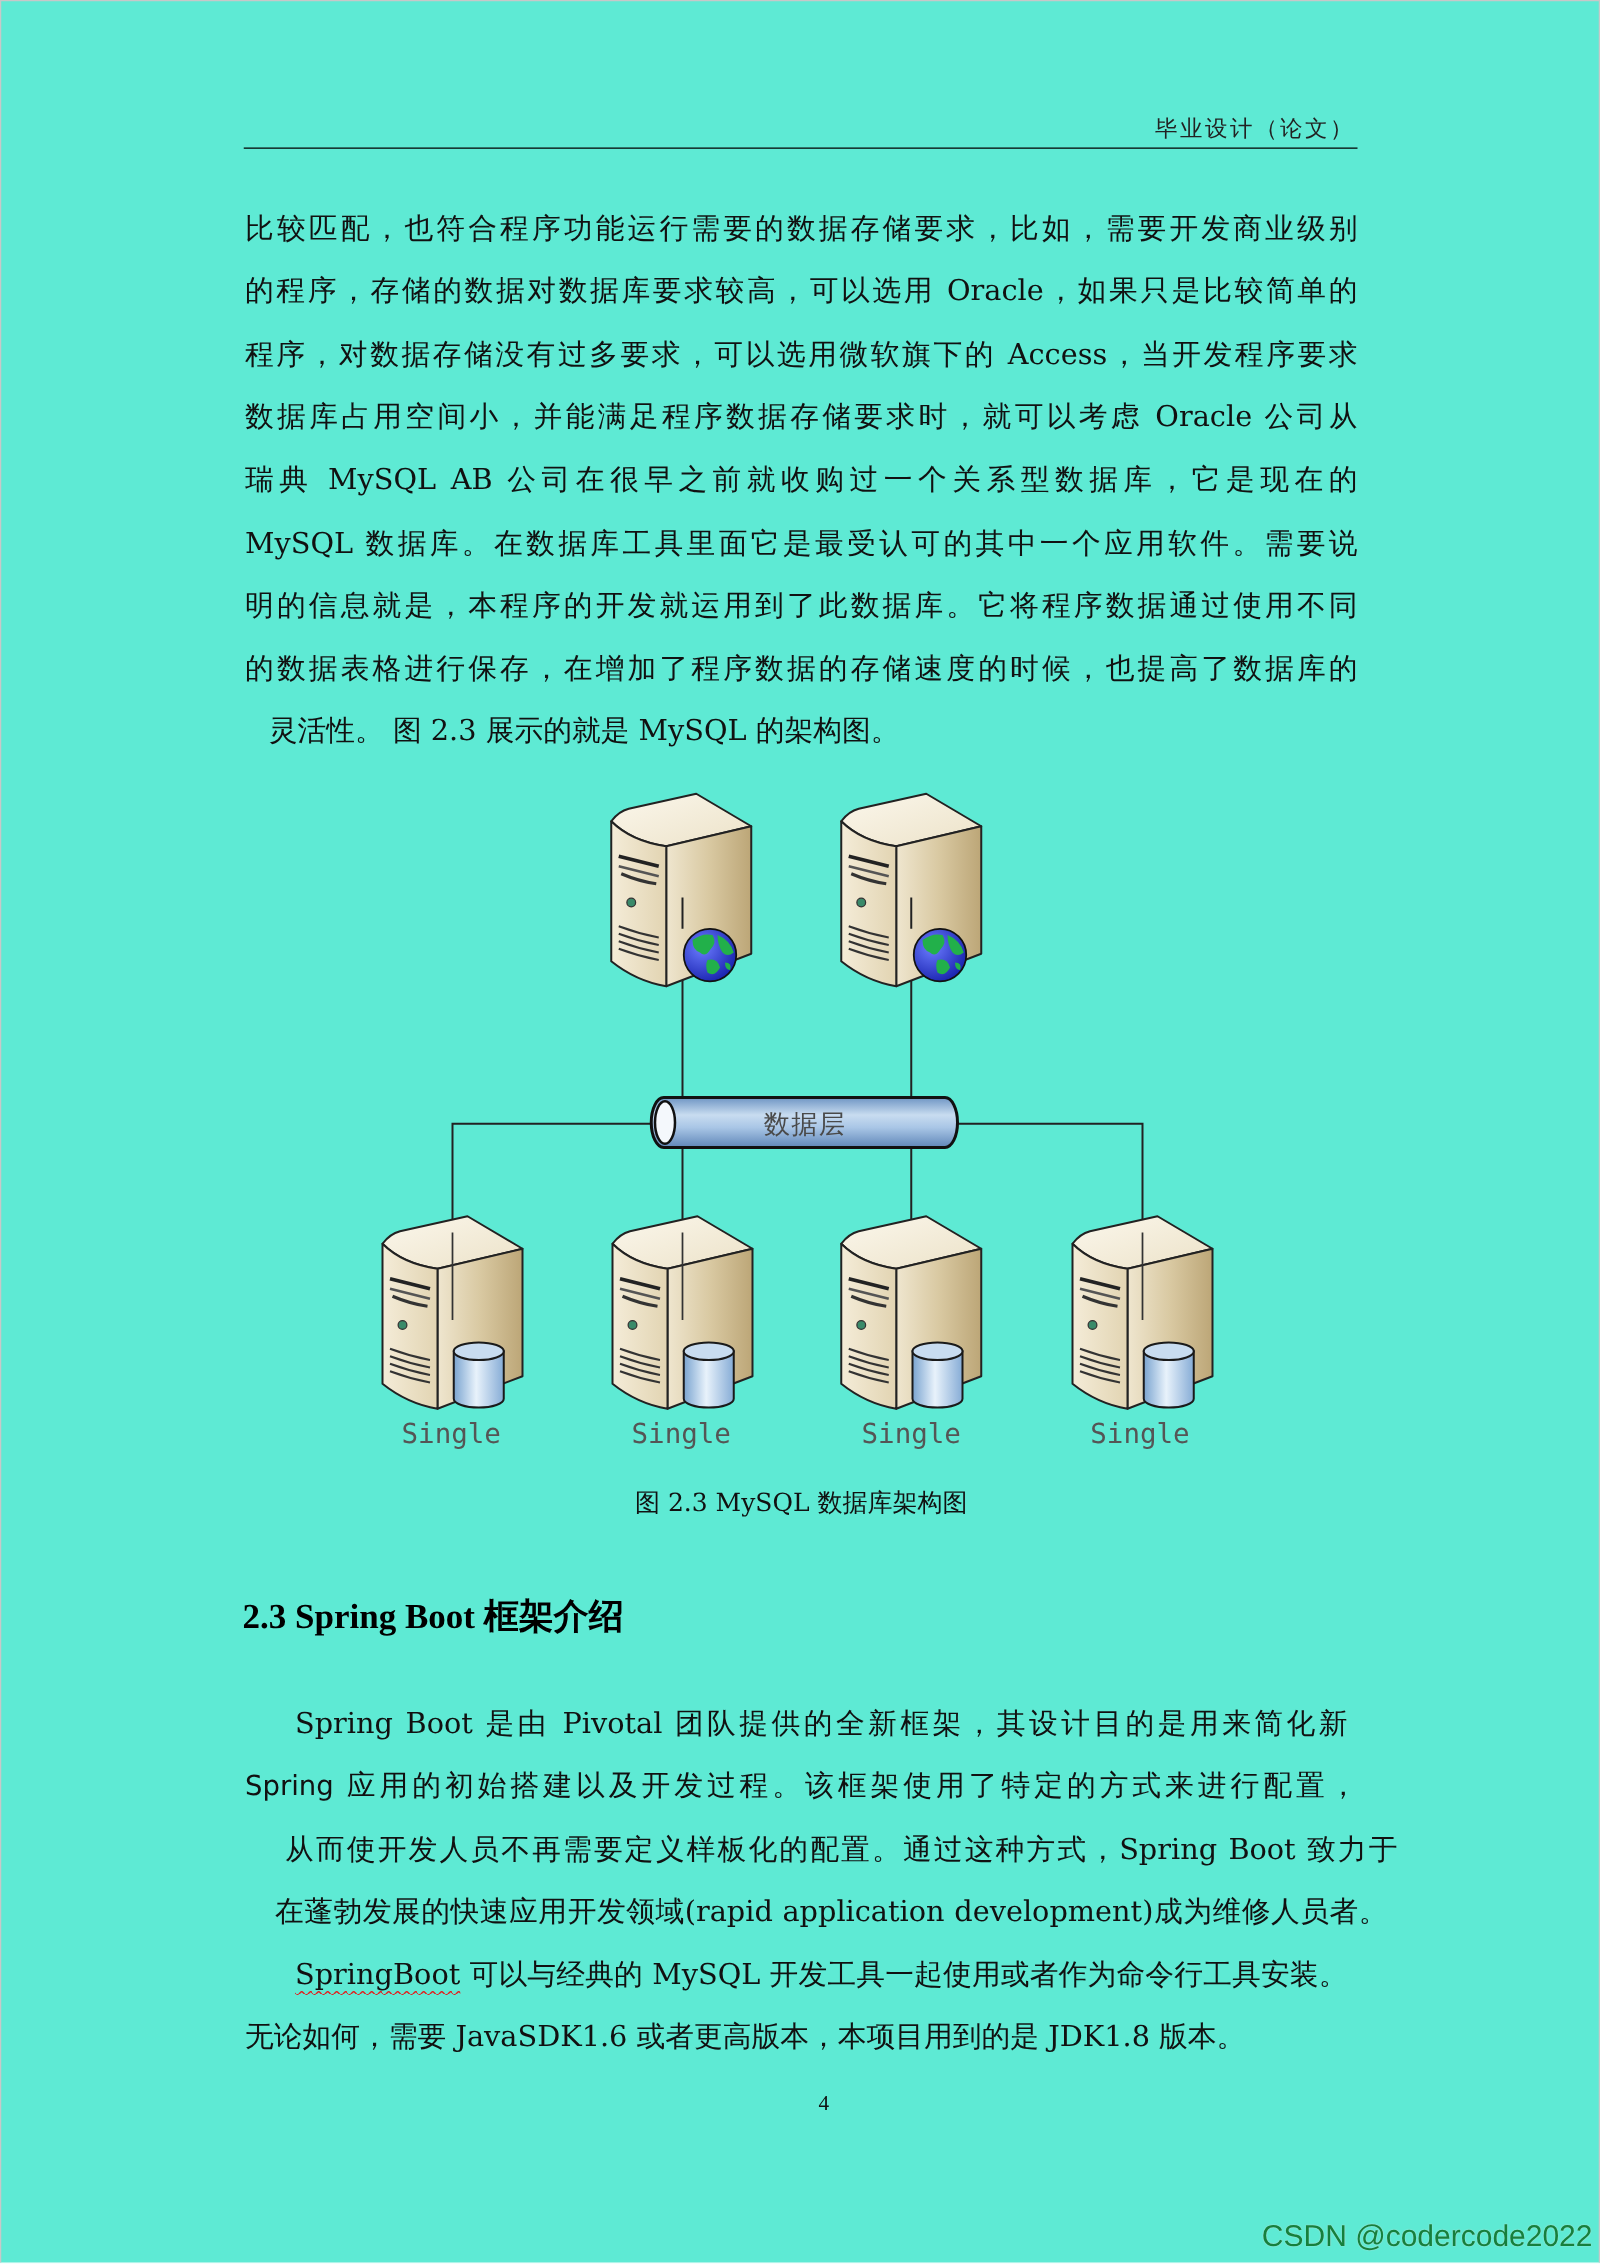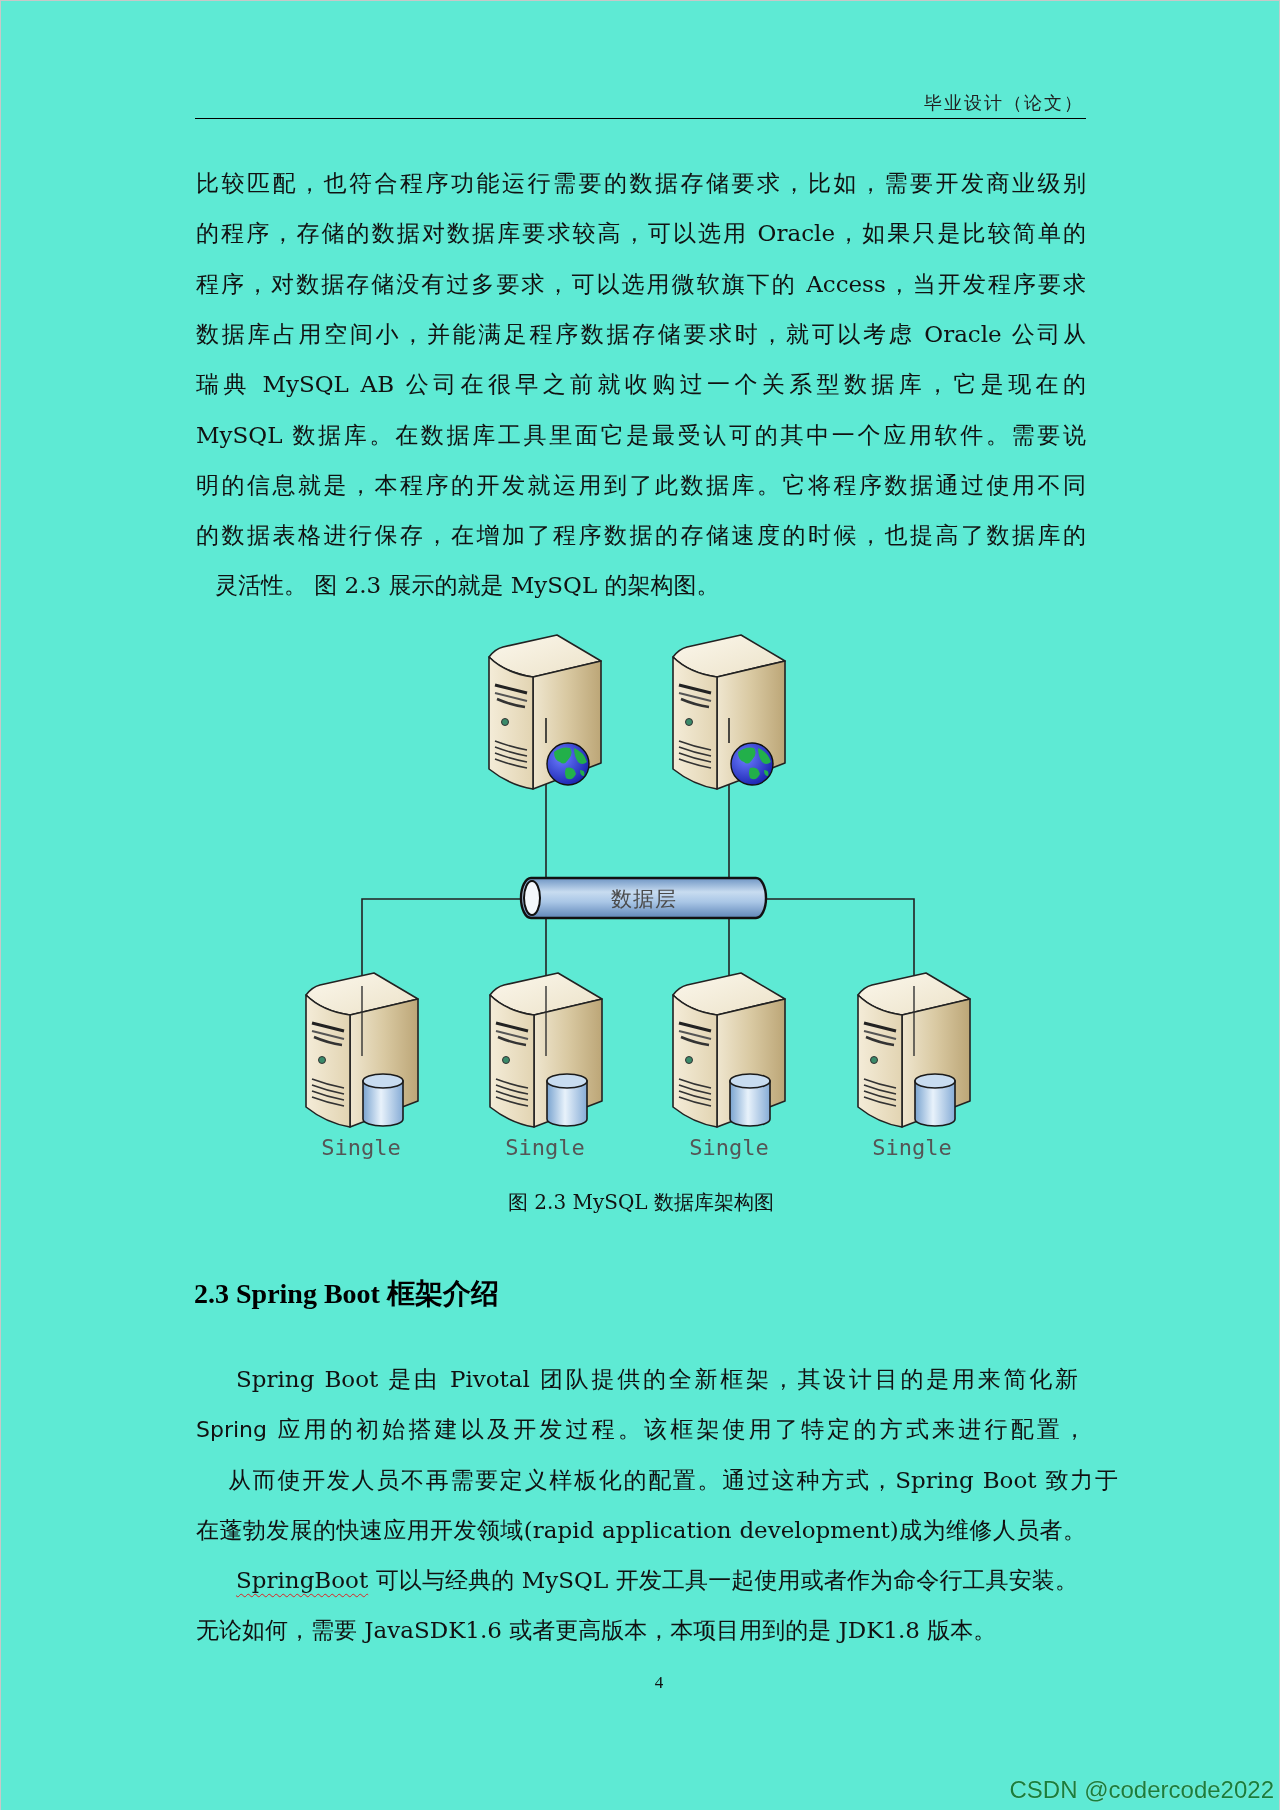--- a/index.html
+++ b/index.html
@@ -210,21 +210,21 @@
   </div>
 
   <div class="caption">图 2.3 MySQL 数据库架构图</div>
 
   <div class="section-heading">2.3 Spring Boot 框架介绍</div>
 
   <div class="para" style="top:1353px;">
     <div class="line indent" style="top:0px;">Spring Boot 是由 Pivotal 团队提供的全新框架，其设计目的是用来简化新</div>
     <div class="line" style="top:50.3px;"><span class="sans-word">Spring</span><span> 应用的初始搭建以及开发过程。该框架使用了特定的方式来进行配置，</span></div>
     <div class="line" style="top:100.6px;margin-left:32px;">从而使开发人员不再需要定义样板化的配置。通过这种方式，Spring Boot 致力于</div>
-    <div class="line" style="top:150.9px;">在蓬勃发展的快速应用开发领域(rapid application development)成为维修人员者。</div>
+    <div class="line" style="top:150.9px;margin-left:24px;">在蓬勃发展的快速应用开发领域(rapid application development)成为维修人员者。</div>
   </div>
 
   <div class="para" style="top:1554px;">
     <div class="line indent" style="top:0px;"><span class="spell">SpringBoot</span><span> 可以与经典的 MySQL 开发工具一起使用或者作为命令行工具安装。</span></div>
     <div class="line last" style="top:50.3px;">无论如何，需要 JavaSDK1.6 或者更高版本，本项目用到的是 JDK1.8 版本。</div>
   </div>
 
   <div class="page-number">4</div>
 </div>
 

